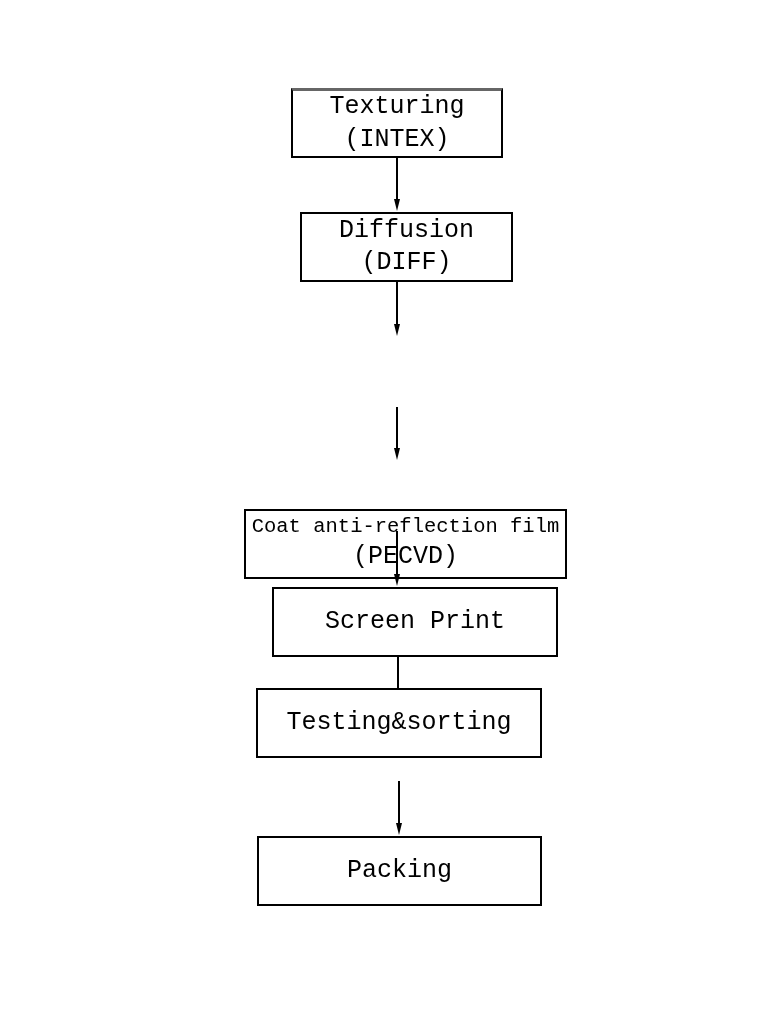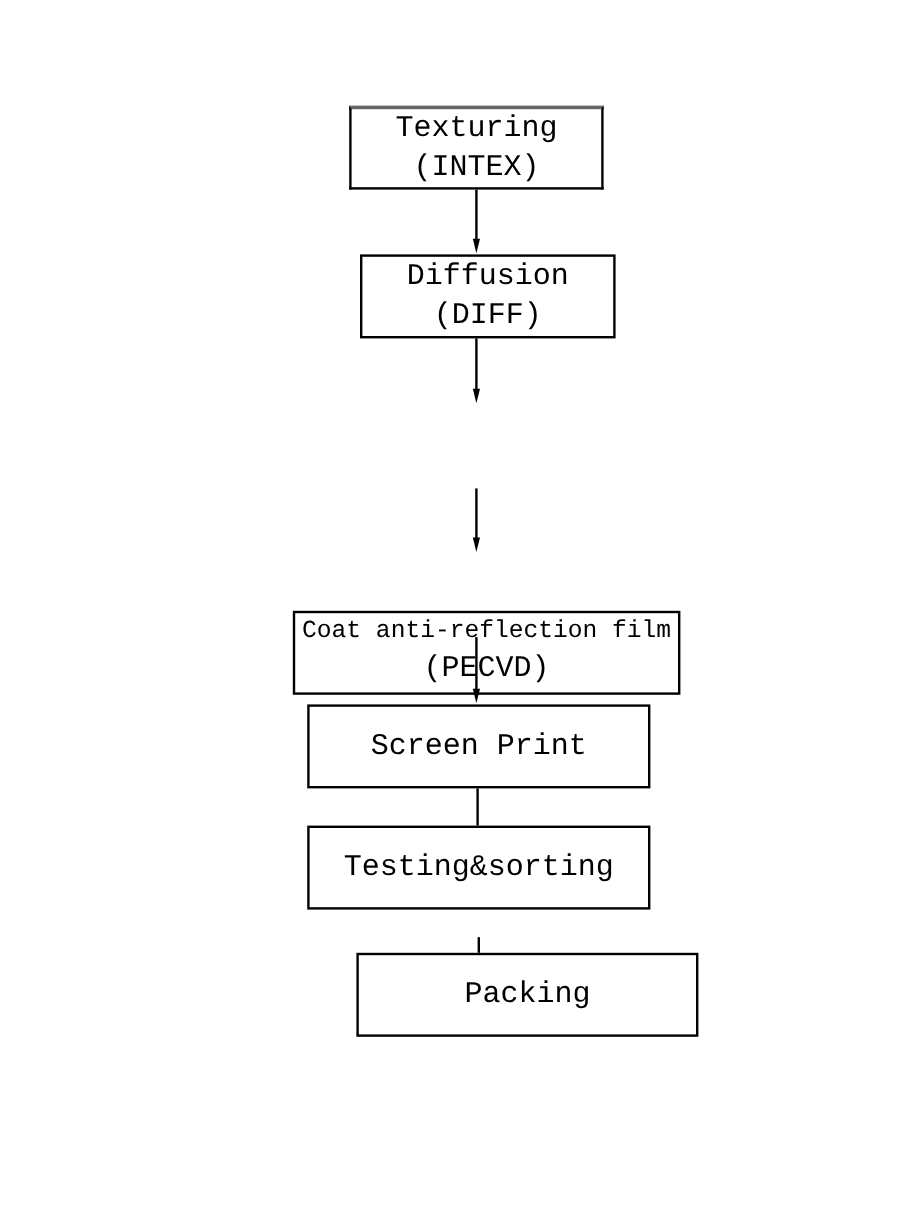--- a/index.html
+++ b/index.html
@@ -30,23 +30,23 @@
     line-height: 1.3;
     white-space: nowrap;
   }
   .node span { display: block; }
 
   
   .n1 { left: 291px; top: 88px;  width: 212px; height: 70px; border-top-color:#666; border-top-width:3px; }
   .n2 { left: 300px; top: 212px; width: 213px; height: 70px; }
   .n3 { left: 291px; top: 337px; width: 211px; height: 70px; }
   .n4 { left: 244px; top: 461px; width: 323px; height: 70px; margin-top: 48px; }
-  .n5 { left: 256px; top: 587px; width: 286px; height: 70px; }
+  .n5 { left: 272px; top: 587px; width: 286px; height: 70px; }
   .n6 { left: 256px; top: 688px; width: 286px; height: 70px; }
-  .n7 { left: 257px; top: 794px; width: 285px; height: 70px; margin-left: 40px; }
+  .n7 { left: 257px; top: 836px; width: 285px; height: 70px; }
 
   .n4 .small { font-size: 20.5px; }
 
   
   .arrow {
     position: absolute;
     width: 10px;
     transform: translateX(-5px);
   }
   .arrow-shaft {

